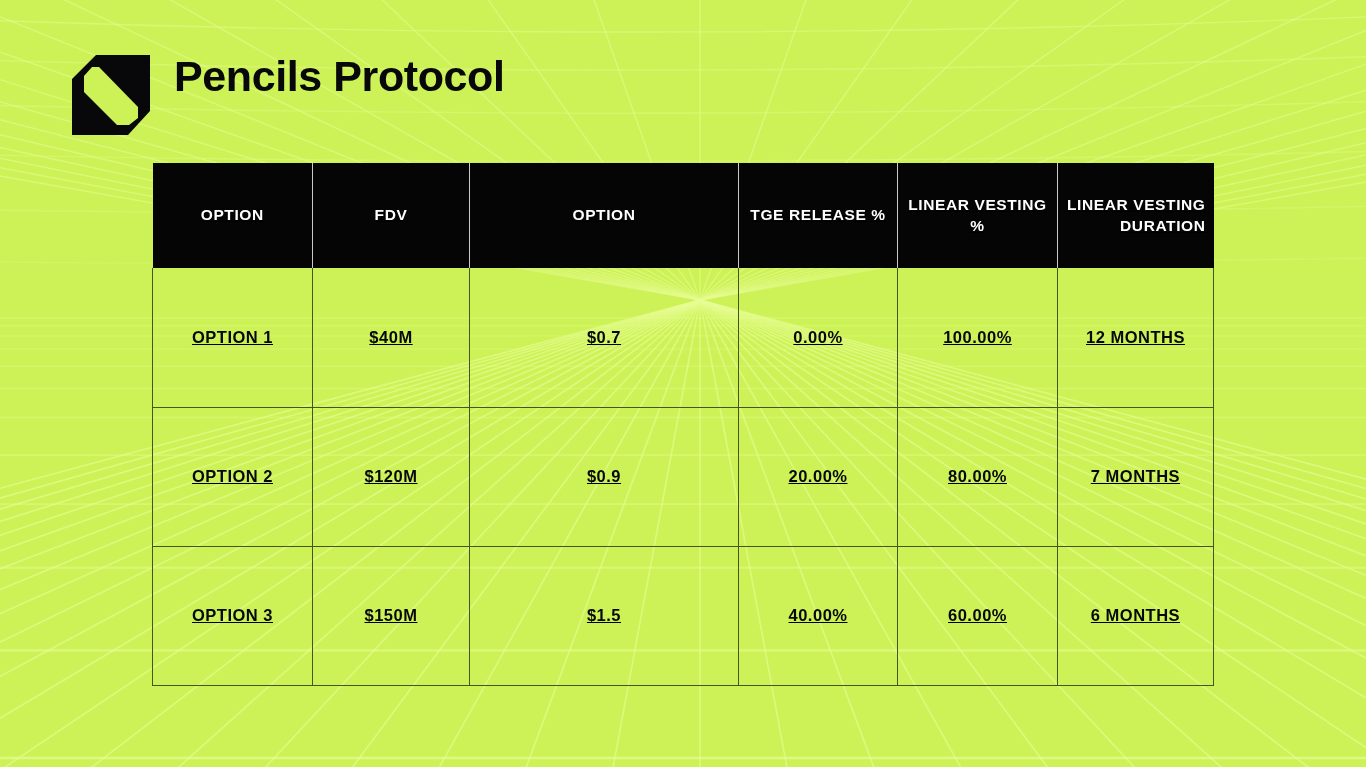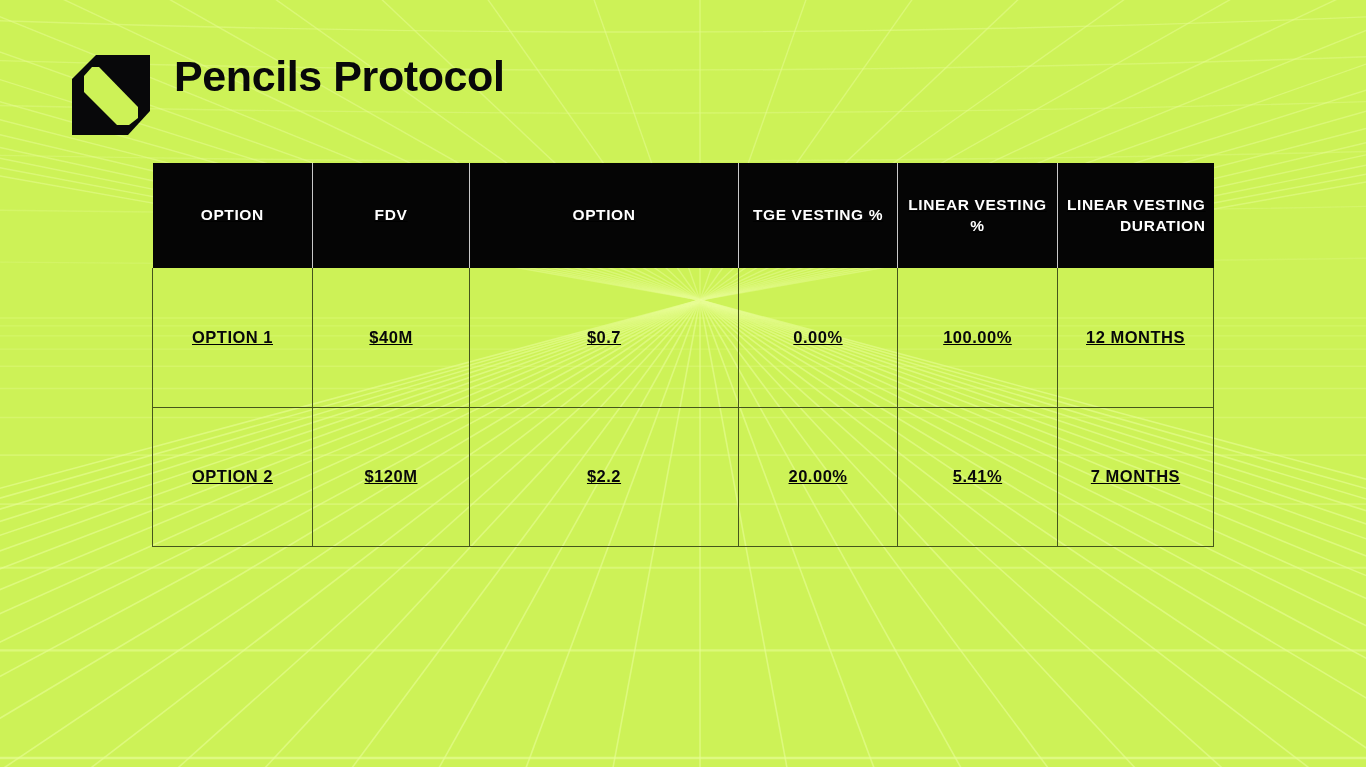--- a/index.html
+++ b/index.html
@@ -239,37 +239,45 @@
         <col class="c-price">
       <col class="c-tge">
         <col class="c-linear">
         <col class="c-duration">
     </colgroup>
     <thead>
       <tr>
         <th>OPTION</th>
         <th>FDV</th>
         <th>OPTION</th>
-        <th>TGE VESTING %</th>
+        <th>TGE RELEASE %</th>
         <th>LINEAR VESTING %</th>
         <th>LINEAR VESTING DURATION</th>
       </tr>
     </thead>
     <tbody id="table-body">
       <tr>
         <td>OPTION 1</td>
         <td>$40M</td>
         <td>$0.7</td>
         <td>0.00%</td>
         <td>100.00%</td>
         <td>12 MONTHS</td>
       </tr>
       <tr>
         <td>OPTION 2</td>
         <td>$120M</td>
-        <td>$2.2</td>
+        <td>$0.9</td>
         <td>20.00%</td>
-        <td>5.41%</td>
+        <td>80.00%</td>
         <td>7 MONTHS</td>
+      </tr>
+      <tr>
+        <td>OPTION 3</td>
+        <td>$150M</td>
+        <td>$1.5</td>
+        <td>40.00%</td>
+        <td>60.00%</td>
+        <td>6 MONTHS</td>
       </tr>
     </tbody>
   </table>
 </div>
 
 </body></html>

